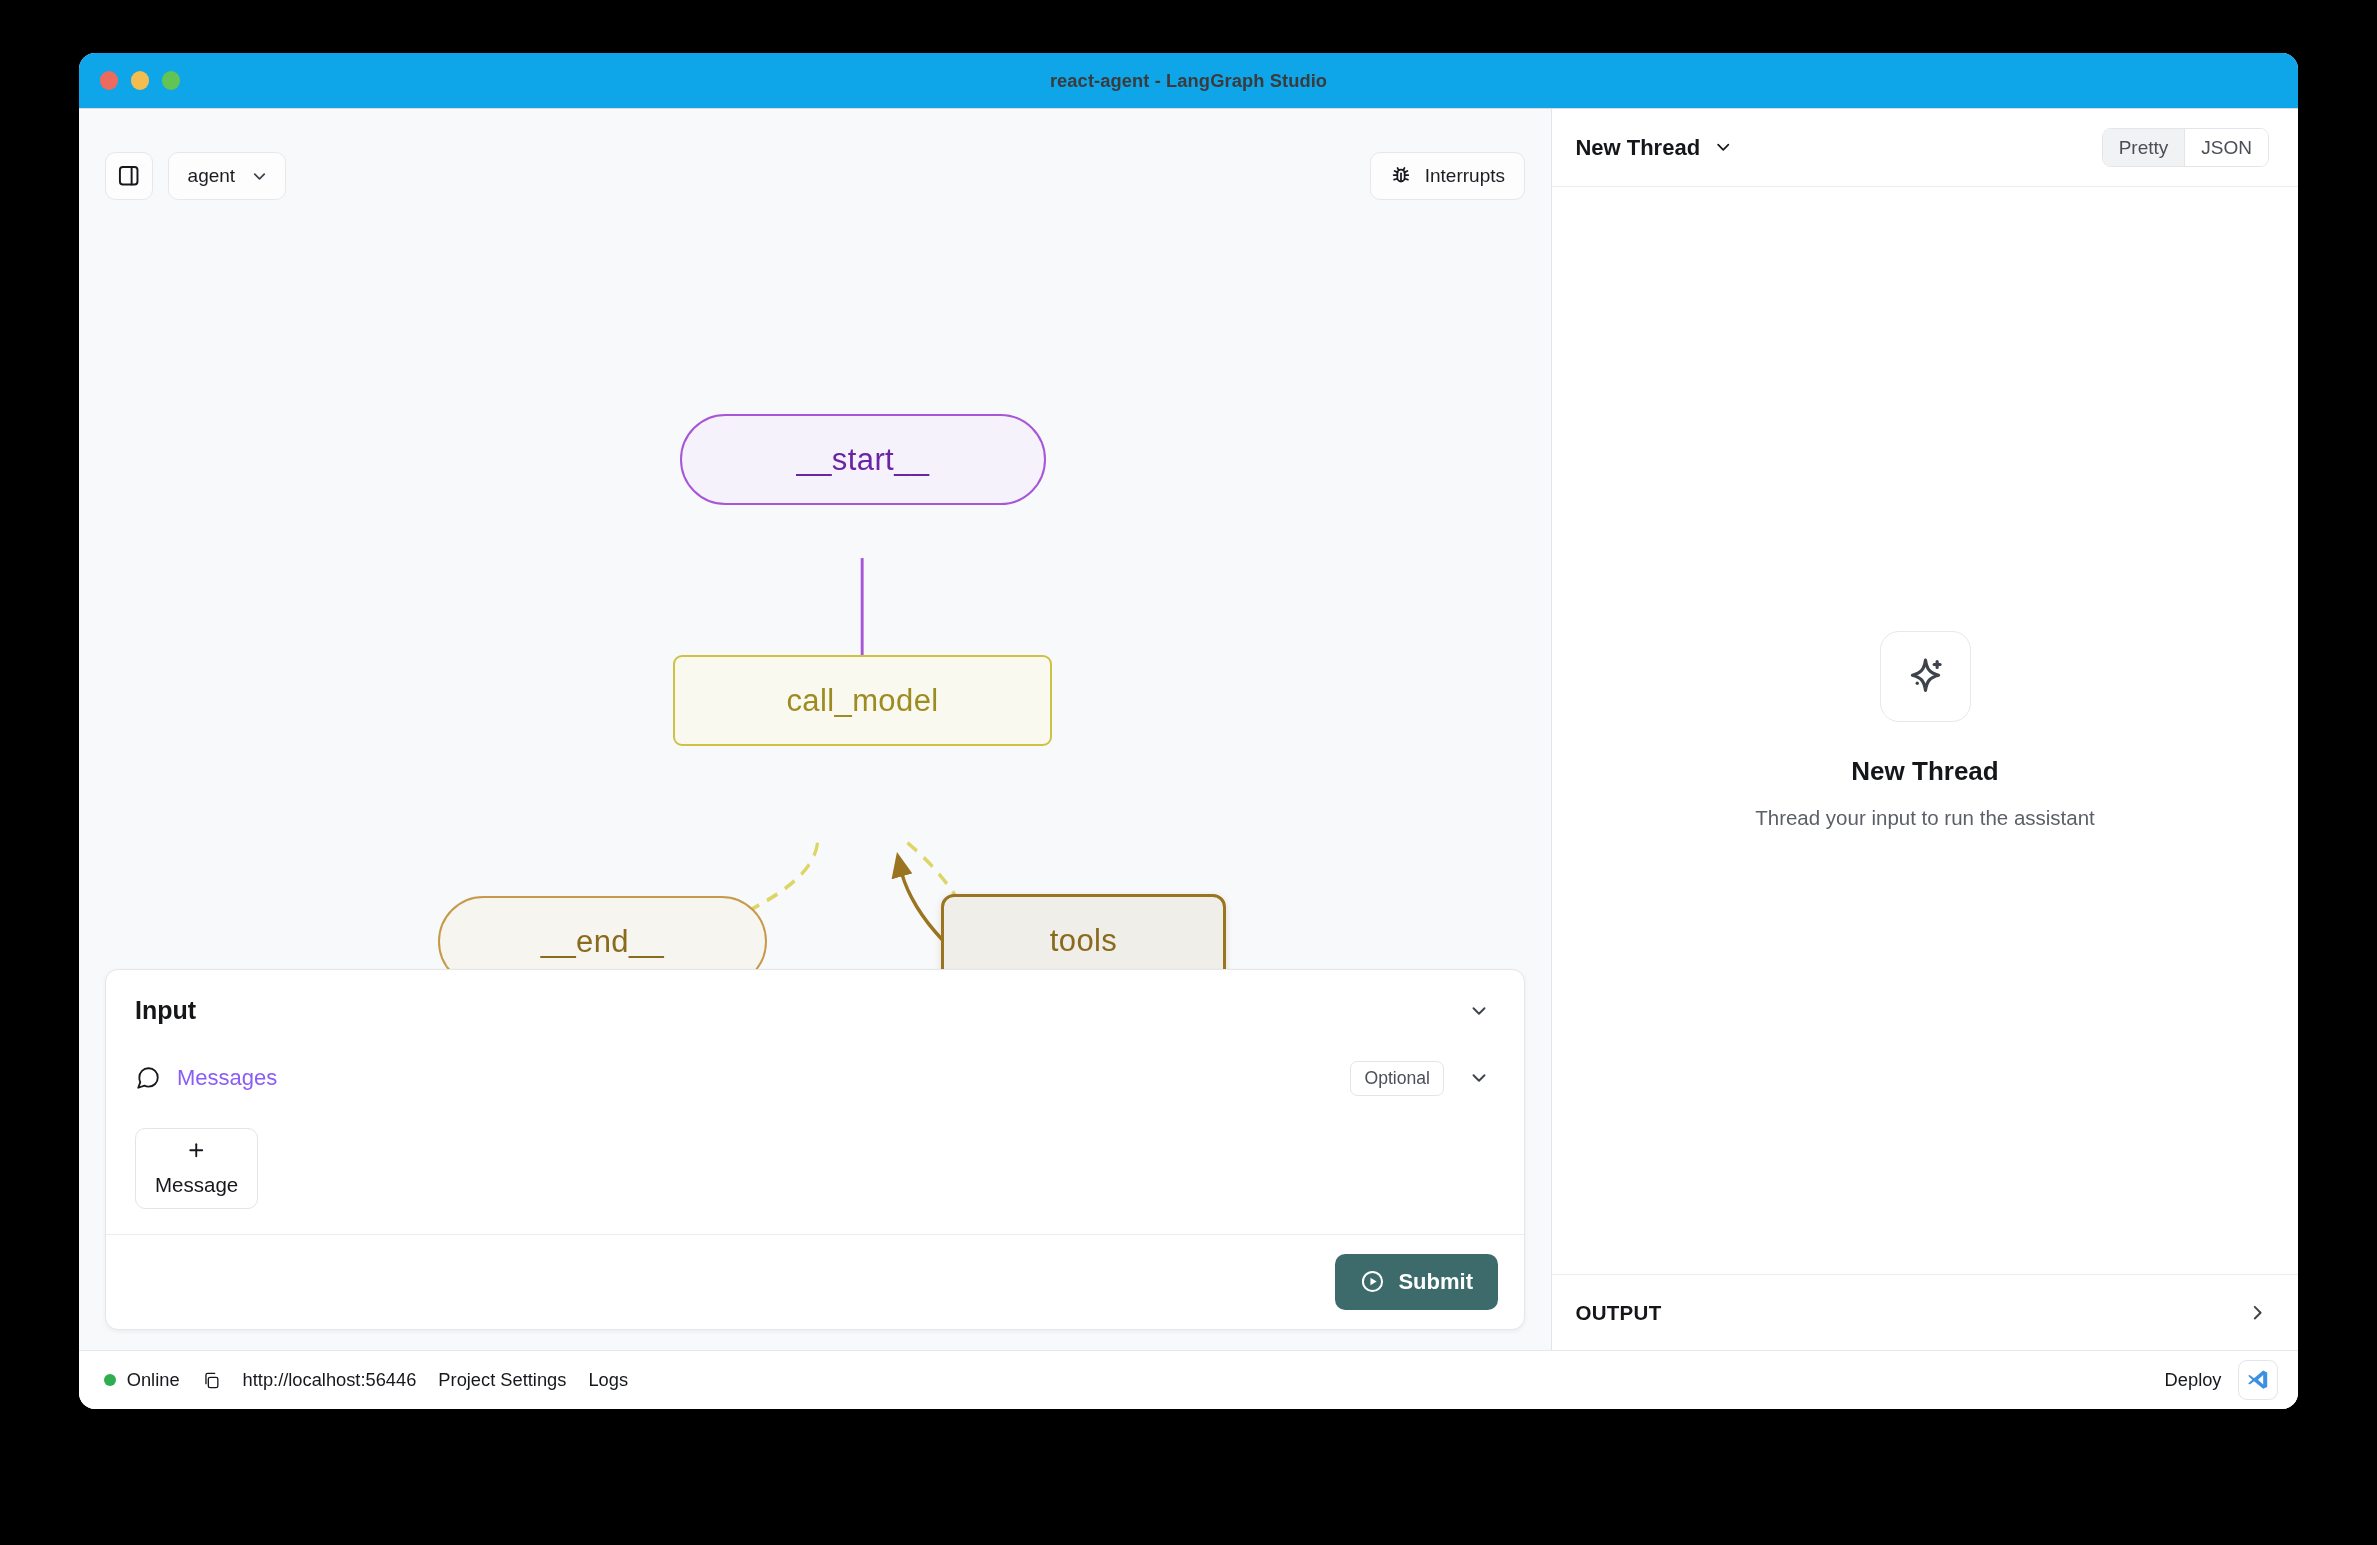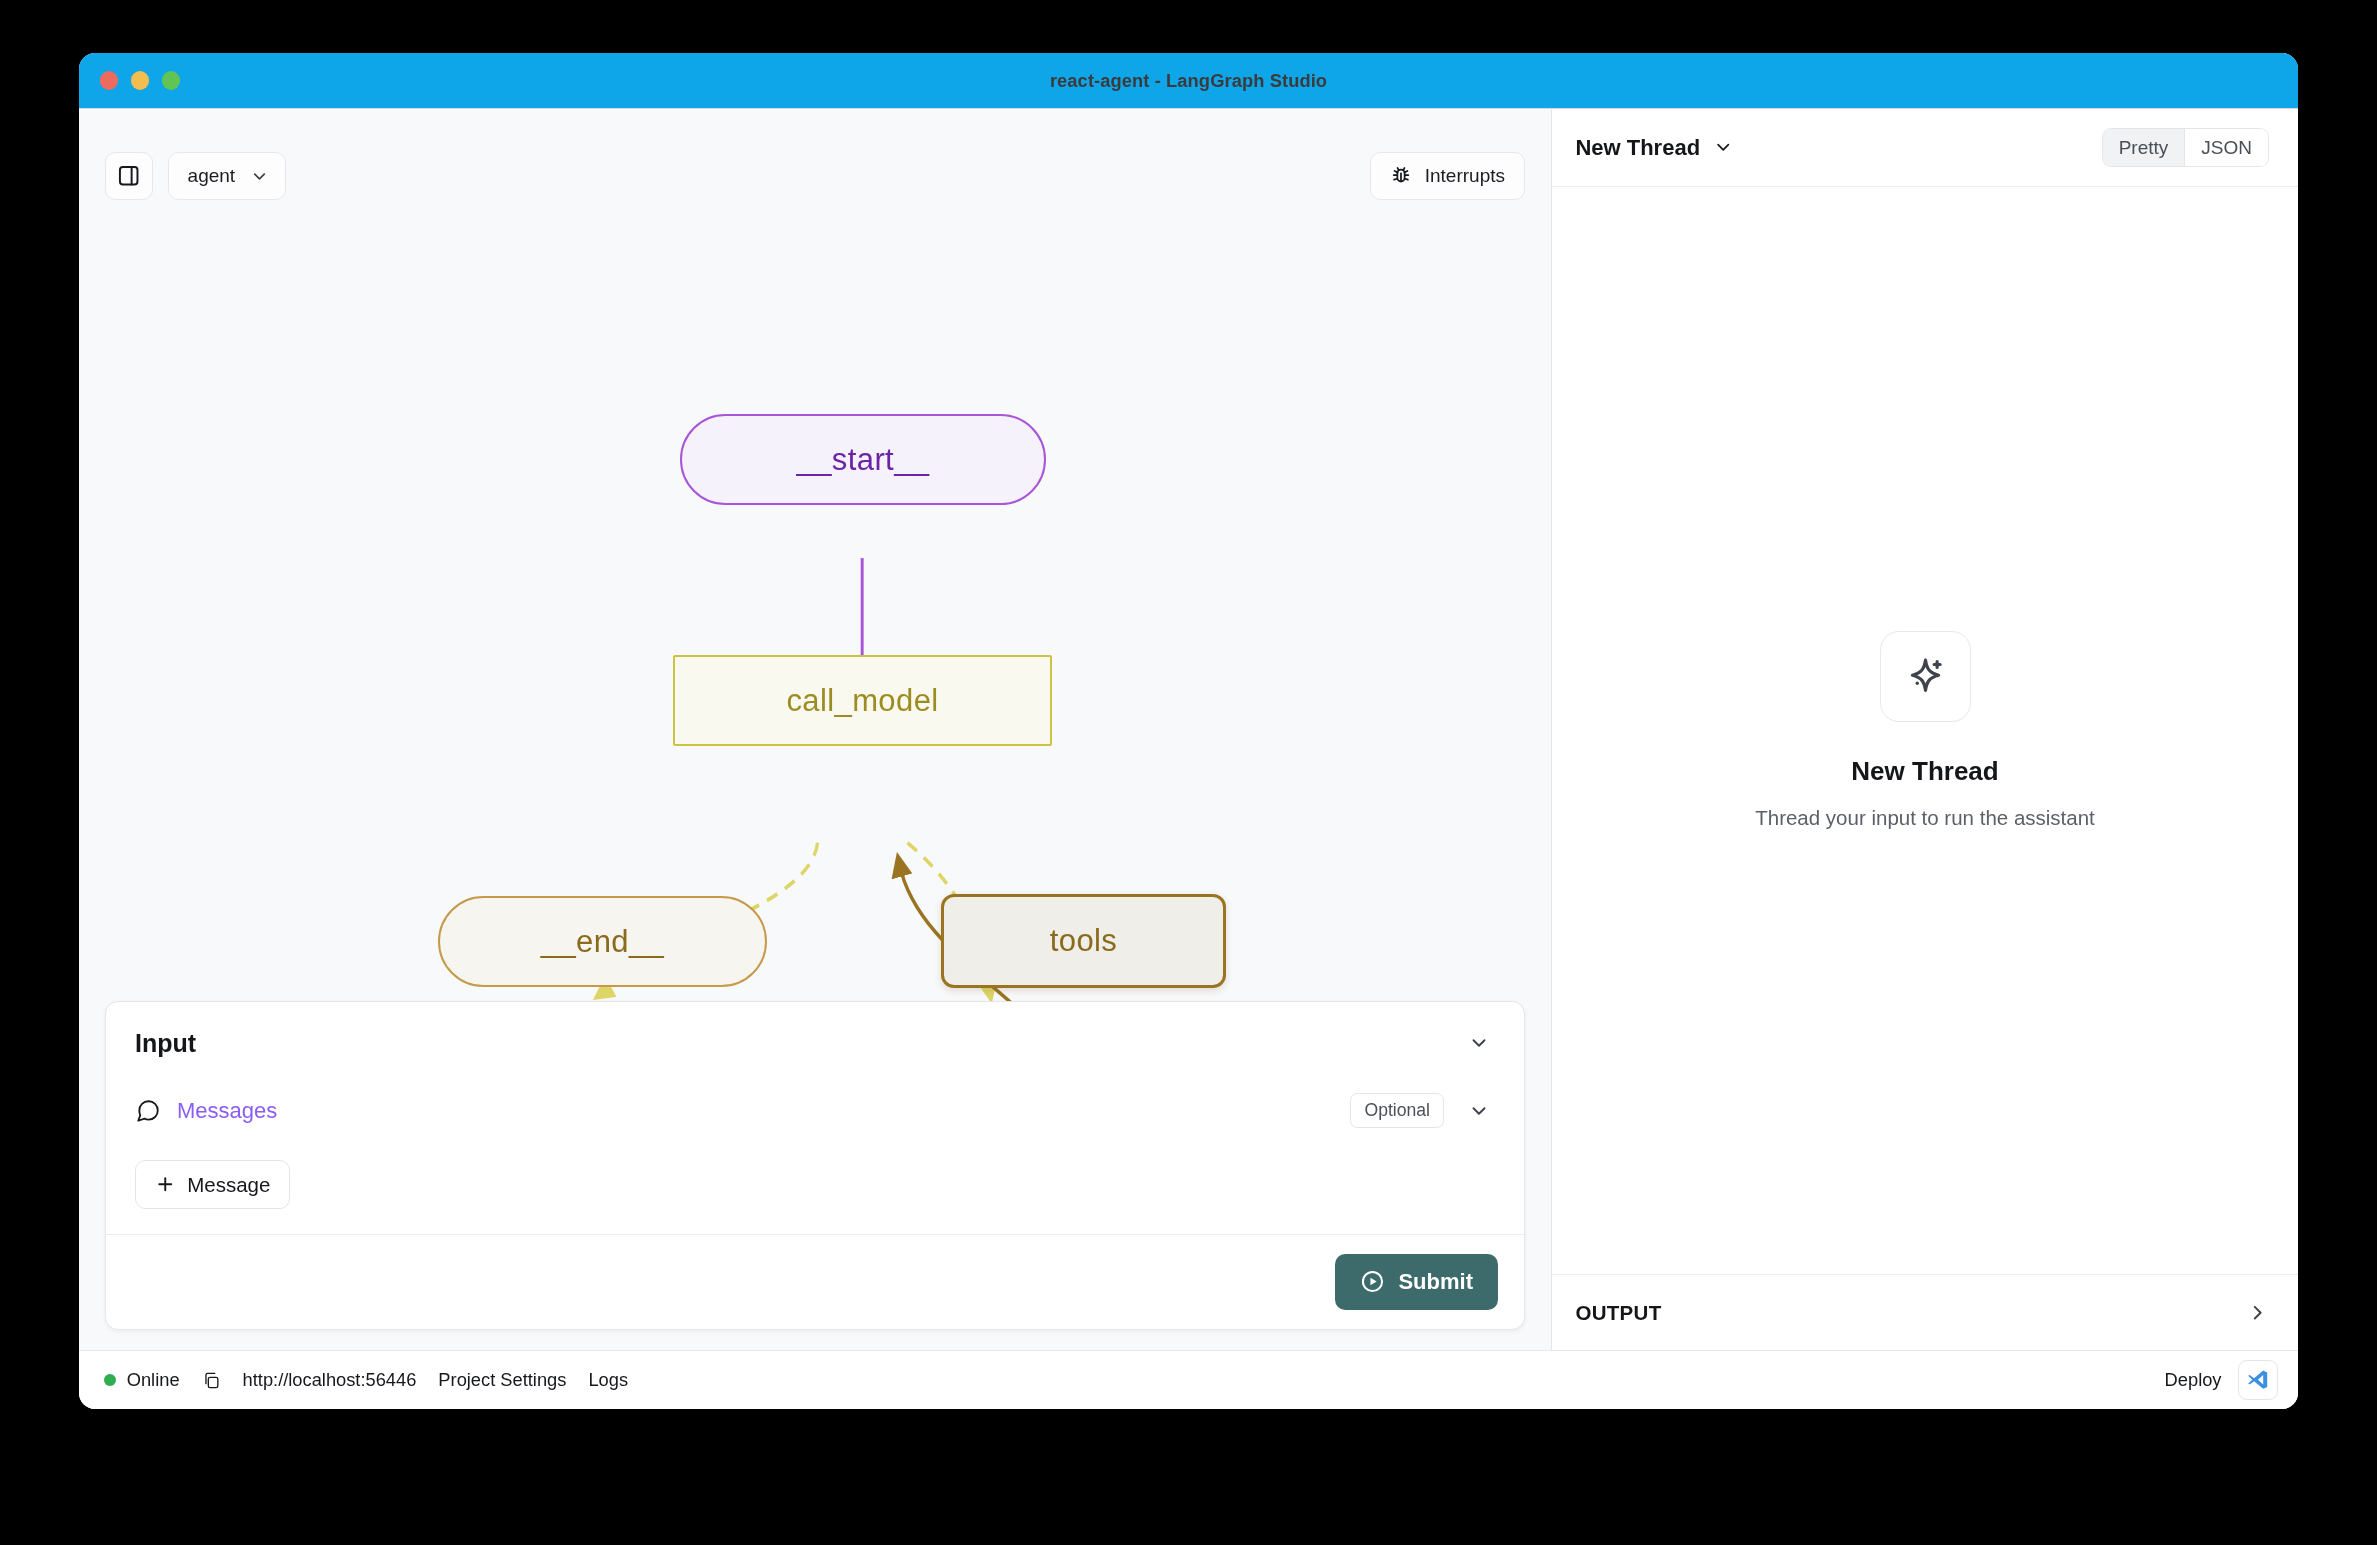--- a/index.html
+++ b/index.html
@@ -119,21 +119,21 @@
     left: 601px; top: 199px; width: 366px; height: 91px;
     border: 2.9px solid #a855d8;
     border-radius: 46px;
     background: #f6f2fb;
   }
   #node-start .node-label { color: #6b25a4; }
 
   #node-call-model {
     left: 594px; top: 440px; width: 379px; height: 91px;
     border: 2.9px solid #ccc244;
-    border-radius: 2px;
+    border-radius: 9px;
     background: #faf9ef;
   }
   #node-call-model .node-label { color: #9d8c21; }
 
   #node-end {
     left: 359px; top: 681px; width: 329px; height: 91px;
     border: 2.9px solid #c79a4a;
     border-radius: 46px;
     background: #f7f5f0;
   }
@@ -185,20 +185,21 @@
     margin-top: 32px;
     display: inline-flex;
     align-items: center;
     gap: 11.7px;
     border: 0.7px solid #e3e4e7;
     border-radius: 10.2px;
     background: #fff;
     padding: 11.7px 19px;
     font-size: 20.5px;
     color: #16181c;
+    flex-direction: column;
   }
   #input-card-footer {
     border-top: 0.7px solid #ebecee;
     padding: 19px 26px;
     display: flex;
     justify-content: flex-end;
   }
   #submit-btn {
     display: inline-flex;
     align-items: center;

